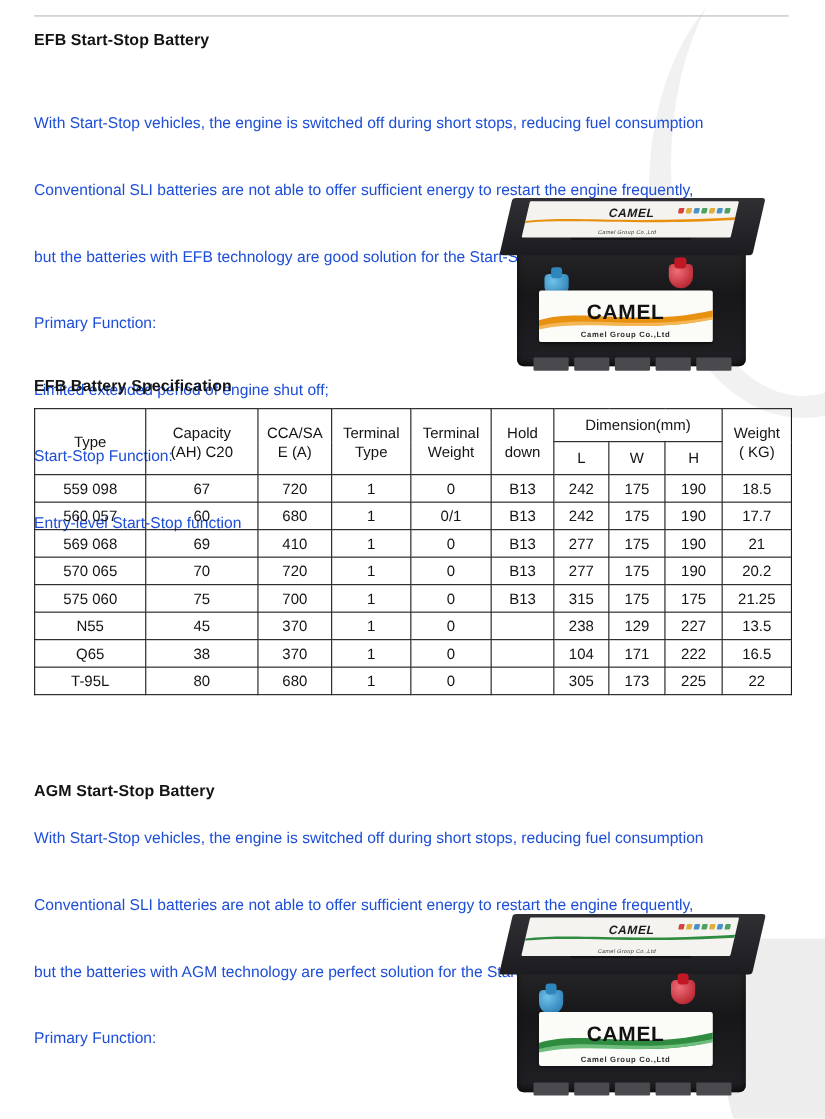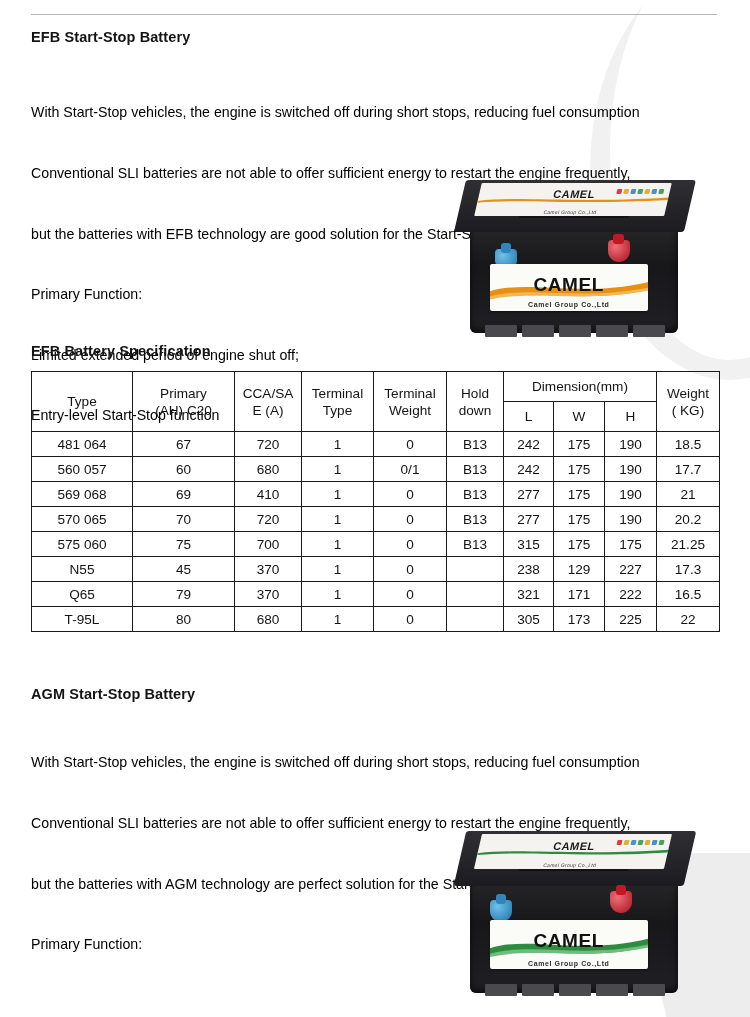--- a/index.html
+++ b/index.html
@@ -67,28 +67,28 @@
   h2.section-title {
     position: absolute;
     margin: 0;
     font-size: 14.5px;
     font-weight: bold;
     letter-spacing: .1px;
     color: #141414;
   }
   #title-efb { left: 31px; top: 29px; }
   #title-spec { left: 31px; top: 343px; }
-  #title-agm  { left: 31px; top: 686px; }
+  #title-agm  { left: 31px; top: 712px; }
 
   .para {
     position: absolute;
     left: 31px;
     font-size: 14.2px;
     line-height: 20.2px;
-    color: #000000;
+    color: #1d4ed8;
     white-space: pre-wrap;
   }
   #para-efb { top: 62px; width: 690px; }
   #para-agm { top: 712px; width: 690px; }
 
   .para p { margin: 0; }
   .para sub { font-size: 10px; vertical-align: baseline; position: relative; top: 3px; }
 
   
   #spec-table-wrap {
@@ -300,20 +300,21 @@
   <div class="content">
 
     <h2 class="section-title" id="title-efb">EFB Start-Stop Battery</h2>
 
     <div class="para" id="para-efb">
       <p>With Start-Stop vehicles, the engine is switched off during short stops, reducing fuel consumption</p>
       <p>Conventional SLI batteries are not able to offer sufficient energy to restart the engine frequently,</p>
       <p>but the batteries with EFB technology are good solution for the Start-Stop system.</p>
       <p>Primary Function:</p>
       <p>Limited extended period of engine shut off;</p>
+      <p>Start-Stop Function:</p>
       <p>Entry-level Start-Stop function</p>
     </div>
 
     <div class="battery" id="battery-efb">
       <div class="bat-body"></div>
       <div class="bat-lid"></div>
       <div class="handle"></div>
 
       <div class="bat-top-plate">
         <svg class="swoosh" viewBox="0 0 100 20" preserveAspectRatio="none">
@@ -366,21 +367,21 @@
             <col class="c-hold">
             <col class="c-l">
             <col class="c-w">
           <col class="c-h">
             <col class="c-weight">
         </colgroup>
         <thead>
           <tr>
             <th rowspan="2">Type</th>
             <th rowspan="2">
-              <span>Primary</span><br>
+              <span>Capacity</span><br>
               <span>(AH) C20</span>
             </th>
             <th rowspan="2">
               <span>CCA/SA</span><br>
               <span>E (A)</span>
             </th>
             <th rowspan="2">
               <span>Terminal</span><br>
               <span>Type</span>
             </th>
@@ -399,21 +400,21 @@
             </th>
           </tr>
           <tr>
             <th class="dim-sub">L</th>
             <th class="dim-sub">W</th>
             <th class="dim-sub">H</th>
           </tr>
         </thead>
         <tbody id="spec-body">
             <tr>
-              <td>481 064</td>
+              <td>559 098</td>
               <td>67</td>
               <td>720</td>
               <td>1</td>
               <td>0</td>
               <td>B13</td>
               <td>242</td>
               <td>175</td>
               <td>190</td>
               <td>18.5</td>
             </tr>
@@ -468,30 +469,30 @@
             <tr>
               <td>N55</td>
               <td>45</td>
               <td>370</td>
               <td>1</td>
               <td>0</td>
               <td></td>
               <td>238</td>
               <td>129</td>
               <td>227</td>
-              <td>17.3</td>
+              <td>13.5</td>
             </tr>
             <tr>
               <td>Q65</td>
-              <td>79</td>
+              <td>38</td>
               <td>370</td>
               <td>1</td>
               <td>0</td>
               <td></td>
-              <td>321</td>
+              <td>104</td>
               <td>171</td>
               <td>222</td>
               <td>16.5</td>
             </tr>
             <tr>
               <td>T-95L</td>
               <td>80</td>
               <td>680</td>
               <td>1</td>
               <td>0</td>

